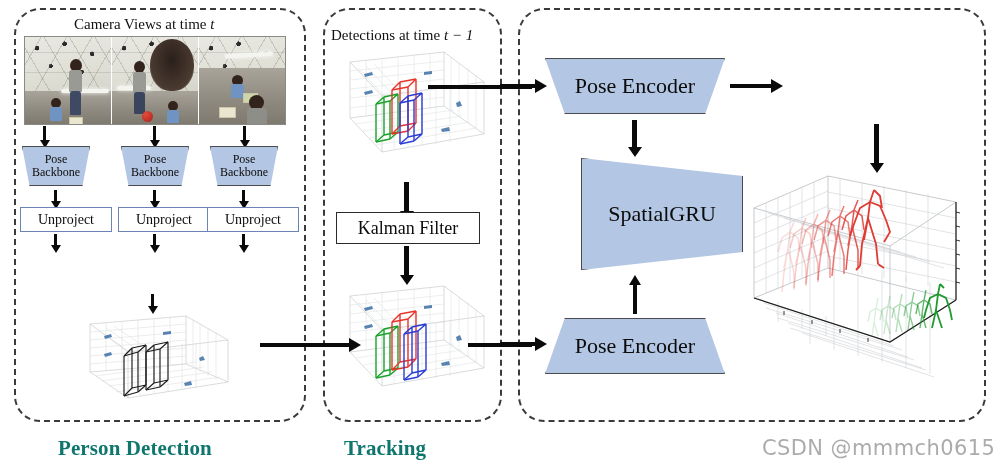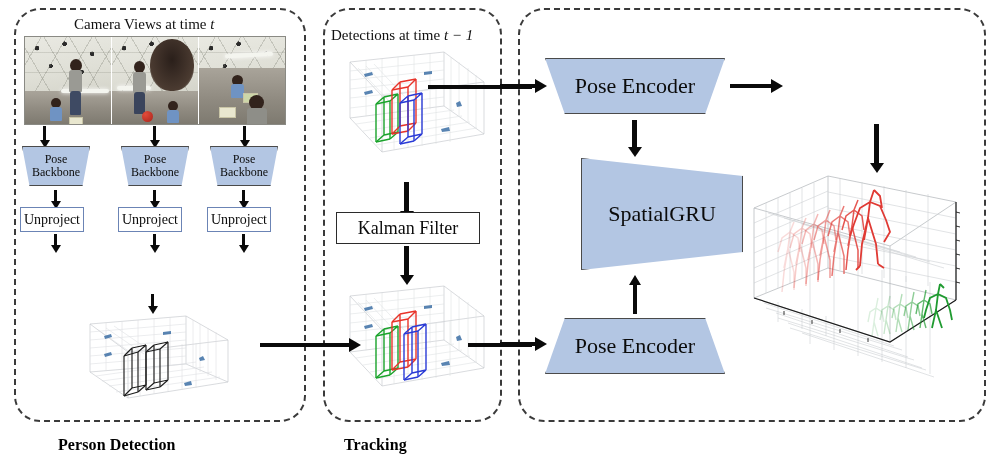--- a/index.html
+++ b/index.html
@@ -22,25 +22,25 @@
     border-radius: 26px;
     background: transparent;
   }
   #panel-detection { left: 14px;  top: 8px;  width: 288px; height: 410px; }
   #panel-tracking  { left: 323px; top: 8px;  width: 175px; height: 410px; }
   #panel-pose      { left: 518px; top: 8px;  width: 464px; height: 410px; }
 
   
   .caption {
     position: absolute;
-    font-size: 16px;
+    font-size: 21px;
     font-weight: 700;
     letter-spacing: .1px;
     white-space: nowrap;
-    color: #000000;
+    color: #0f766e;
   }
   #caption-detection { left: 58px;  top: 436px; }
   #caption-tracking  { left: 344px; top: 436px; }
   #caption-pose      { left: 608px; top: 436px; margin-top: 40px; }
 
   
   .panel-title {
     position: absolute;
     font-size: 15px;
     white-space: nowrap;
@@ -134,21 +134,21 @@
   .box-outline {
     position: absolute;
     background: #ffffff;
     border: 1.4px solid #6b84b5;
     display: flex; align-items: center; justify-content: center;
     color: #0b0b0b;
     box-sizing: border-box;
   }
 
   .pb { width: 68px; height: 40px; font-size: 12px; }
-  .unp { width: 64px; height: 25px; font-size: 14px; }
+  .unp { width: 92px; height: 25px; font-size: 14px; }
 
   
   .arrow-v {
     position: absolute;
     width: 5px;
     background: #0a0a0a;
   }
   .arrow-v::after {
     content: ""; position: absolute;
     left: 50%; bottom: -9px; transform: translateX(-50%);
@@ -528,14 +528,15 @@
         </g>
         <g opacity="1" stroke-width="1.8">
           <path d="M192,138 L194,122 L196,112 M194,122 L186,126 L182,138 M194,122 L202,126 L206,138 M192,138 L188,156 M192,138 L198,156 M196,112 L200,116 M182,138 L180,146 M206,138 L208,148"></path>
         </g>
       </g>
     </svg>
   </div>
 
   <div class="caption" id="caption-pose">Pose Estimation and Forecasting</div>
 
+  <div id="watermark">CSDN @mmmch0615</div>
 
 </div>
 
 </body></html>

